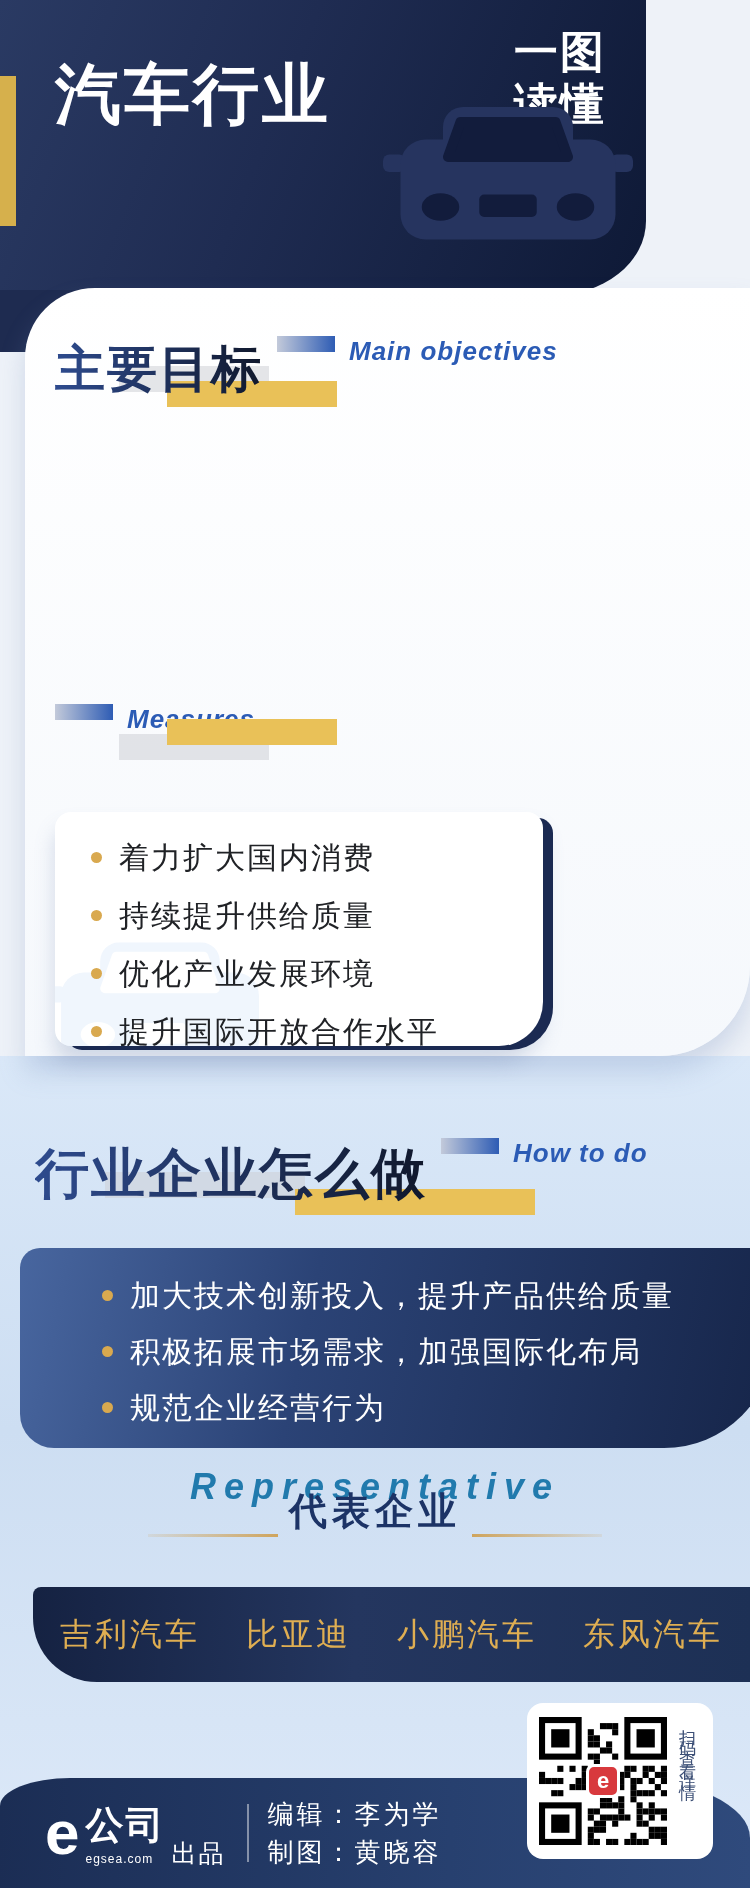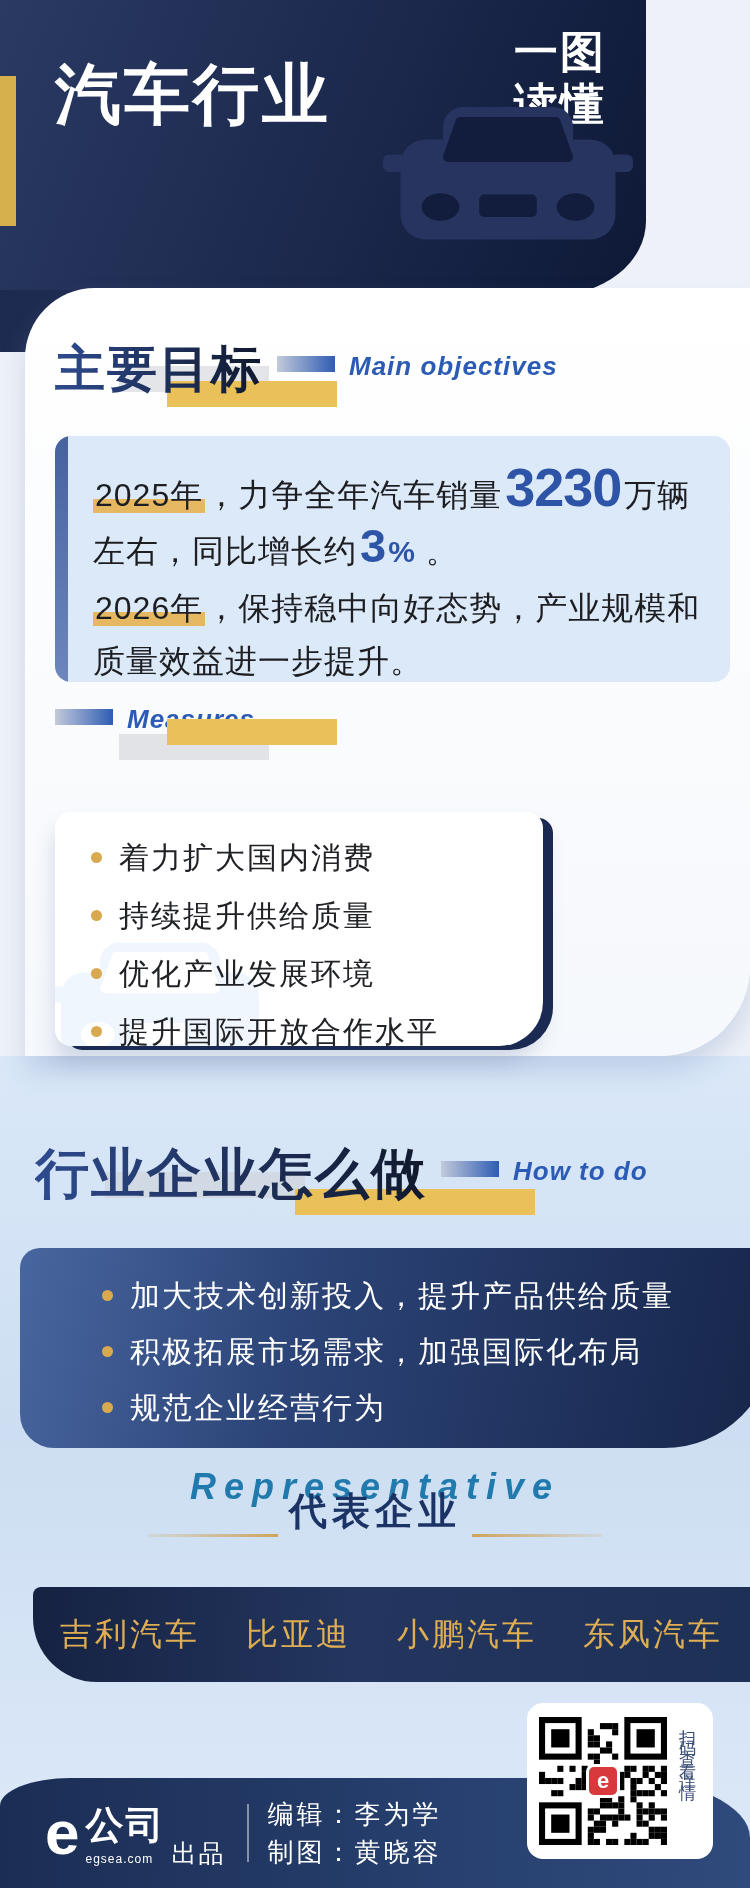--- a/index.html
+++ b/index.html
@@ -21,21 +21,21 @@
   .header .sub { position:absolute; left:55px; top:160px; font-size:43px; color:#fff; letter-spacing:2px; }
   .badge { position:absolute; right:40px; top:26px; text-align:right; color:#fff; font-size:44px; font-weight:700; line-height:52px; letter-spacing:2px; }
   .car { position:absolute; left:383px; top:102px; width:250px; }
 
   
   .main-card { position:absolute; left:25px; top:288px; width:725px; height:768px; z-index:2;
     background:linear-gradient(180deg,#ffffff,#f5f8fc);
     border-radius:70px 0 90px 0; box-shadow:0 16px 26px rgba(120,145,190,.28); }
 
   
-  .sec-head { position:relative; display:flex; align-items:center; gap:14px; }
+  .sec-head { position:relative; display:flex; align-items:flex-start; gap:14px; }
   .sec-head h2 { position:relative; z-index:1; margin:0; font-size:50px; font-weight:800; letter-spacing:2px; color:#1d2a4e; }
   @supports ((-webkit-background-clip:text) or (background-clip:text)) {
     .sec-head h2 { background:linear-gradient(90deg,#2e4b8e,#10182c); -webkit-background-clip:text; background-clip:text; color:transparent; }
   }
   .bar-gray { position:absolute; left:64px; top:30px; width:150px; height:26px; background:#cdd0d6; opacity:.55; z-index:0; }
   .bar-gold { position:absolute; left:112px; bottom:-4px; width:170px; height:26px; background:#e9c158; z-index:0; }
   .dash { display:inline-block; width:58px; height:16px; margin-bottom:12px; background:linear-gradient(90deg,#c3cada,#2e5cb4); }
   .en { font-style:italic; font-weight:bold; color:#2b5bb5; font-size:26px; margin-bottom:6px; letter-spacing:1px; white-space:nowrap; }
 
   .sh1 { position:absolute; left:30px; top:48px; }
@@ -141,26 +141,20 @@
   <div class="main-card">
 
     <div class="sec-head sh1">
       <i class="bar-gray"></i>
       <i class="bar-gold"></i>
       <h2>主要目标</h2>
       <span class="dash"></span>
       <span class="en">Main objectives</span>
     </div>
 
-    <div class="obj-box">
-      <div class="obj-text">
-        <p><span class="hl">2025年</span><span>，力争全年汽车销量</span><span class="big">3230</span><span>万辆左右，同比增长约</span><span class="big b2">3</span><span class="pct">%</span><span> 。</span></p>
-        <p><span class="hl">2026年</span><span>，保持稳中向好态势，产业规模和质量效益进一步提升。</span></p>
-      </div>
-    </div>
 
     <div class="sec-head sh2">
       <i class="bar-gray"></i>
       <i class="bar-gold"></i>
       <span class="dash"></span>
       <span class="en">Measures</span>
     </div>
 
     <div class="measures-card">
       <svg class="wm-car" viewBox="0 0 200 110">

